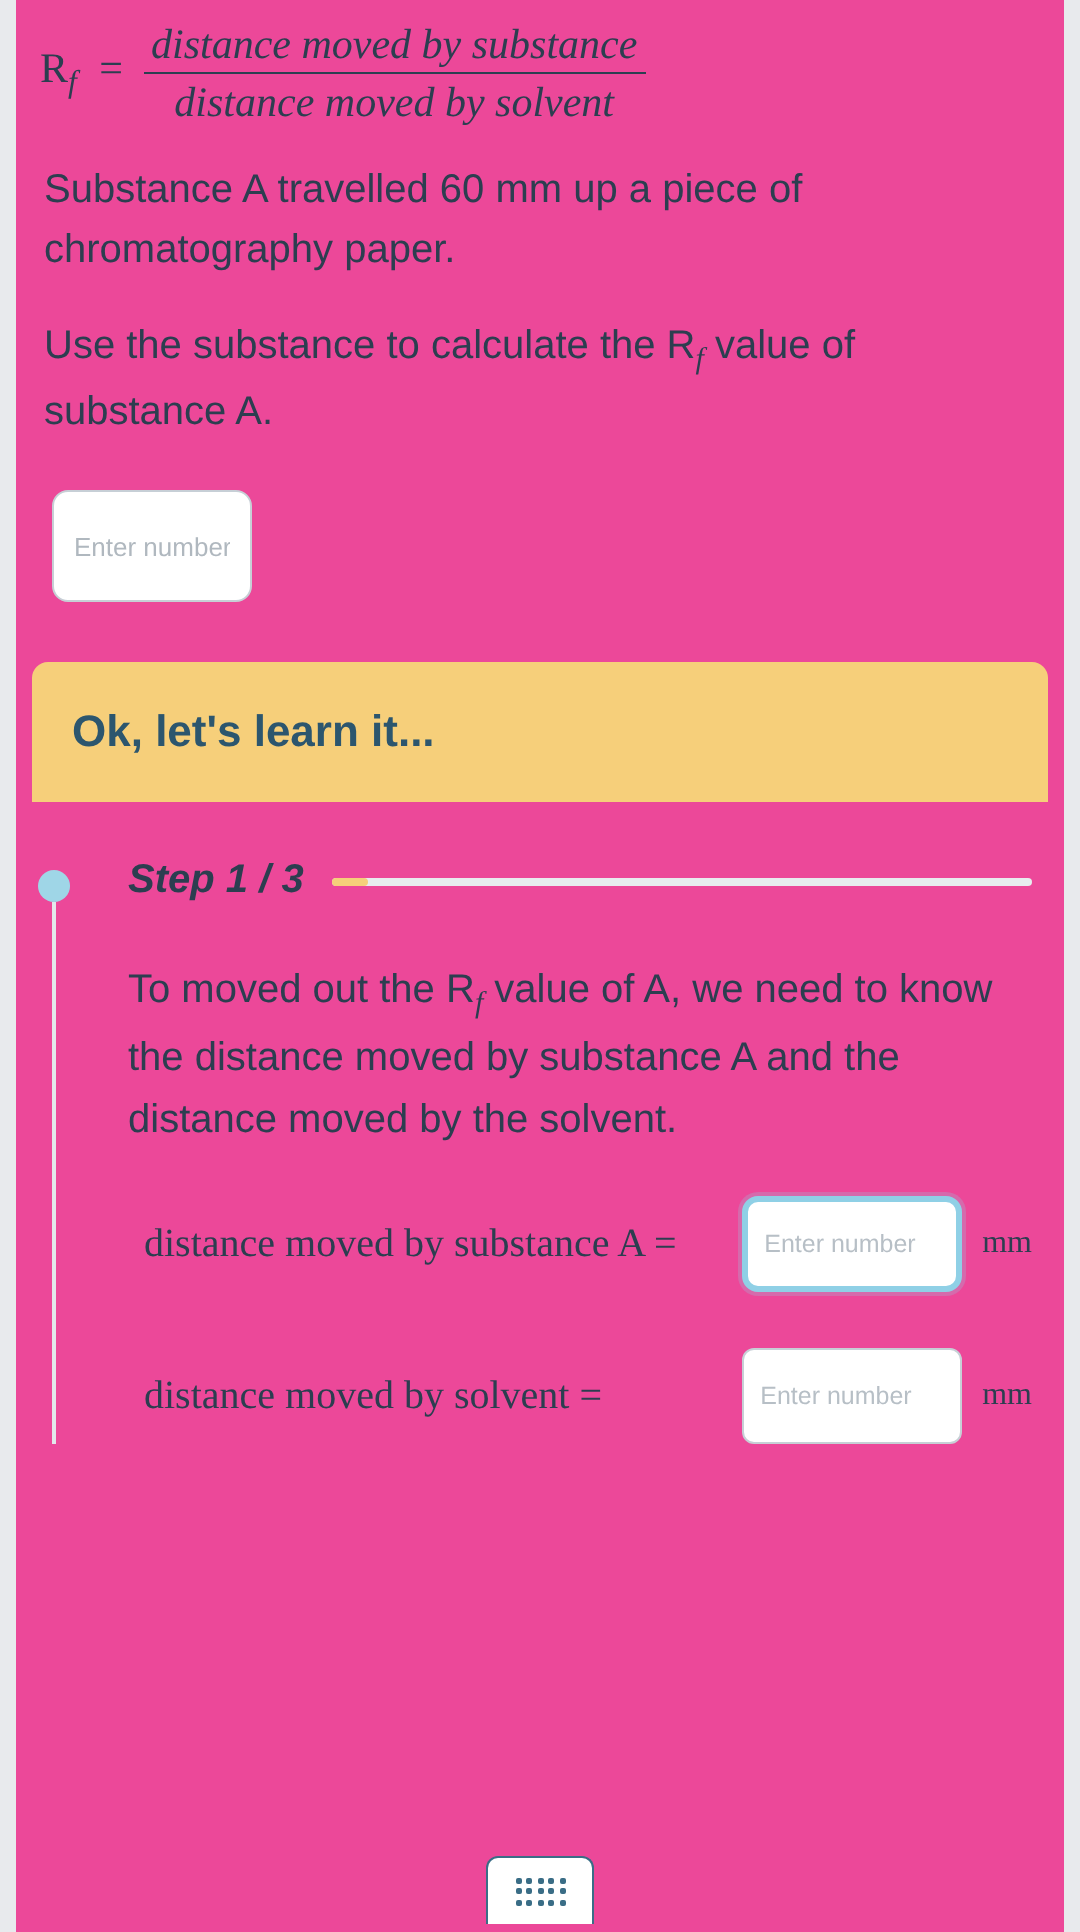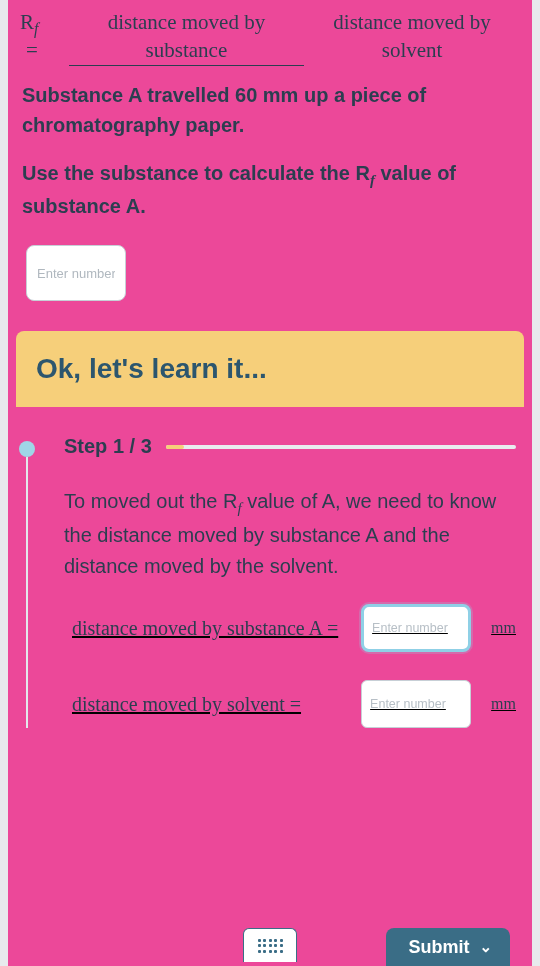--- a/index.html
+++ b/index.html
@@ -23,49 +23,51 @@
     align-items: center;
     padding: 4px 12px 8px 12px;
     font-family: Georgia, 'Times New Roman', serif;
     color: #2c3e50;
     font-size: 21px;
   }
   .formula-lhs { margin-right: 10px; }
   .sub-f { font-style: italic; font-family: Georgia, serif; font-size: 0.75em; vertical-align: sub; }
   .formula-frac {
     display: inline-flex;
+    flex-direction: column;
     text-align: center;
     line-height: 1.35;
+    font-style: italic;
   }
   .formula-num { border-bottom: 1px solid #2c3e50; padding: 0 4px; }
   .formula-den { padding: 0 4px; }
   .question-body {
     padding: 6px 14px 0 14px;
     color: #2c3e50;
     font-size: 20px;
     line-height: 1.5;
   }
-  .question-body p { margin-bottom: 18px; font-weight: bold; }
+  .question-body p { margin-bottom: 18px; }
   .answer-box-wrap { padding: 6px 14px 30px 18px; }
   .num-input {
     width: 100px;
     height: 56px;
     border: 1px solid #c7cfd6;
     border-radius: 8px;
     font-size: 13px;
     color: #9aa4ad;
     padding: 0 10px;
     background: #fff;
     outline: none;
   }
   .num-input::placeholder { color: #b0b8bf; }
   .learn-banner {
     background: #f6cf7a;
     color: #2c566e;
-    font-size: 28px;
+    font-size: 22px;
     font-weight: 700;
     padding: 22px 20px;
     border-radius: 8px 8px 0 0;
     margin: 0 8px;
   }
   .steps-area {
     padding: 28px 16px 0 30px;
     position: relative;
   }
   .step-dot {
@@ -90,20 +92,21 @@
     display: flex;
     align-items: center;
     gap: 14px;
     margin-bottom: 28px;
   }
   .step-label {
     font-weight: 700;
     color: #2c3e50;
     font-size: 20px;
     white-space: nowrap;
+    font-style: italic;
   }
   .step-divider {
     flex: 1;
     height: 4px;
     background: #e8ecef;
     border-radius: 2px;
     position: relative;
   }
   .step-divider::before {
     content: "";
@@ -116,23 +119,22 @@
   .step-text {
     color: #2c3e50;
     font-size: 20px;
     line-height: 1.55;
   }
   .step-text p { margin-bottom: 22px; }
   .value-rows { margin-top: 6px; padding-left: 8px; }
   .value-row {
     display: flex;
     align-items: center;
-    gap: 20px;
+    gap: 10px;
     margin-bottom: 28px;
-    text-decoration: underline;
   }
   .value-label {
     font-size: 20px;
     color: #2c3e50;
     line-height: 1.4;
     flex: 1;
     font-family: Georgia, 'Times New Roman', serif;
   }
   .value-input {
     width: 110px;
@@ -276,19 +278,15 @@
           <span></span>
           <span></span>
           <span></span>
         <span></span>
           <span></span>
           <span></span>
           <span></span>
           <span></span>
       </div>
     </div>
-    <button class="submit-btn">
-      <span>Submit</span>
-      <span class="chev">⌄</span>
-    </button>
   </div>
 
 </div>
 
 </body></html>

